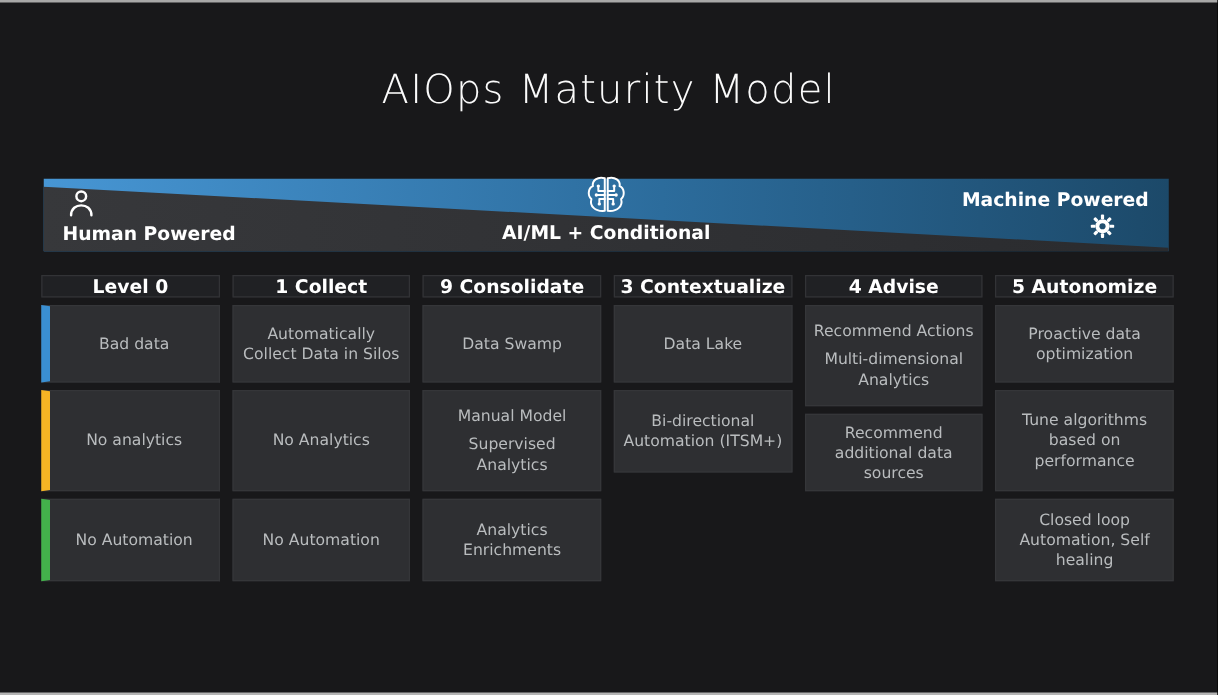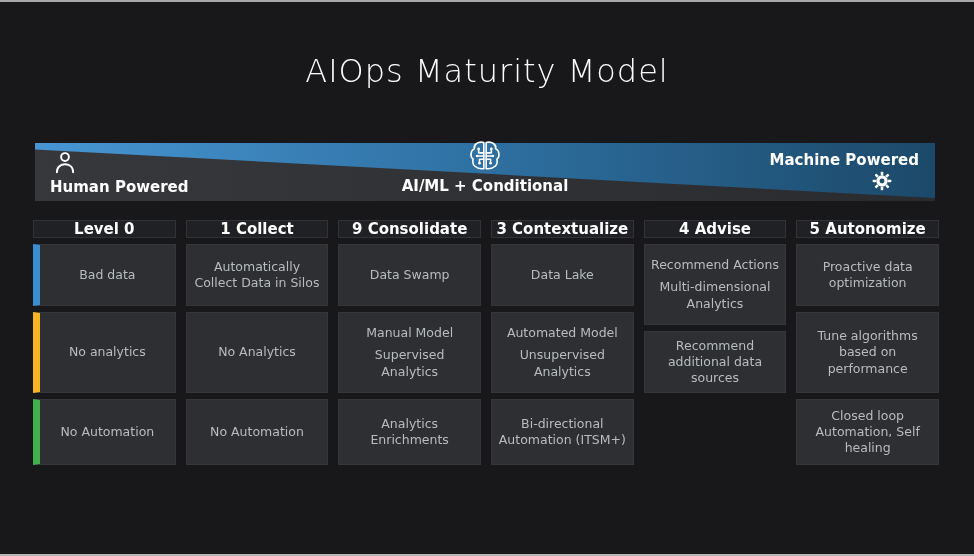--- a/index.html
+++ b/index.html
@@ -195,24 +195,20 @@
         </div>
         <div class="cell r2">
           <p>Analytics Enrichments</p>
         </div>
       </div>
       <div class="col">
         <div class="hdr">3 Contextualize</div>
         <div class="cell r0">
           <p>Data Lake</p>
         </div>
-        <div class="cell r1">
-          <p>Automated Model</p>
-          <p>Unsupervised Analytics</p>
-        </div>
         <div class="cell r2">
           <p>Bi-directional Automation (ITSM+)</p>
         </div>
       </div>
       <div class="col">
         <div class="hdr">4 Advise</div>
         <div class="cell r1">
           <p>Recommend Actions</p>
           <p>Multi-dimensional Analytics</p>
         </div>

